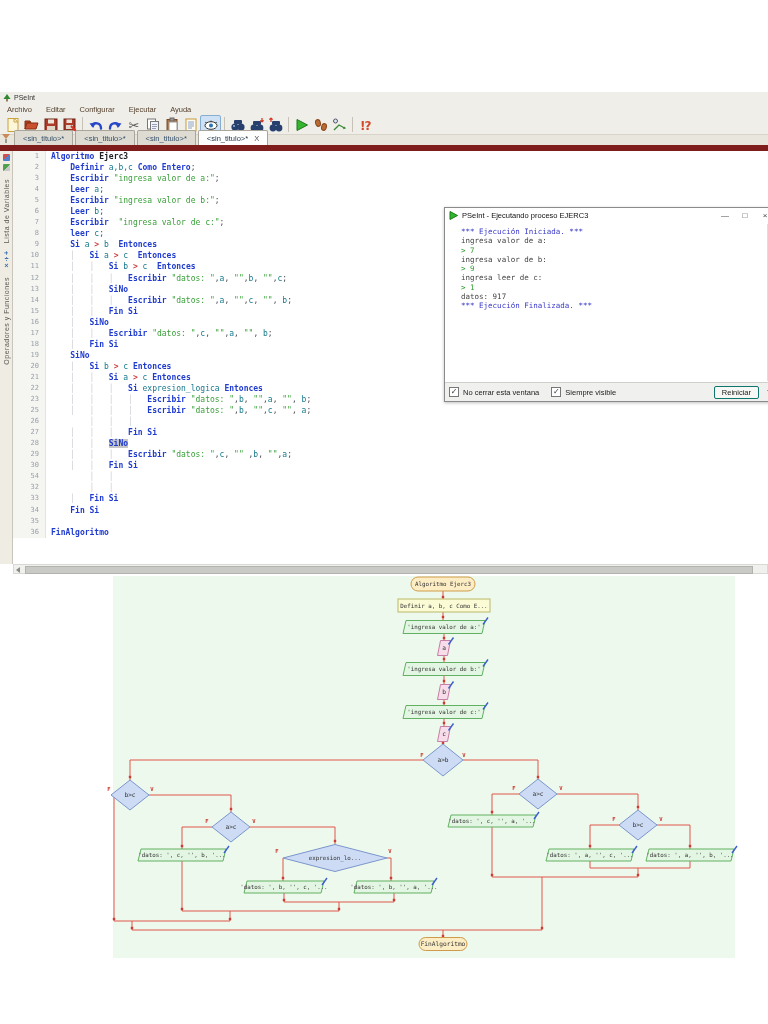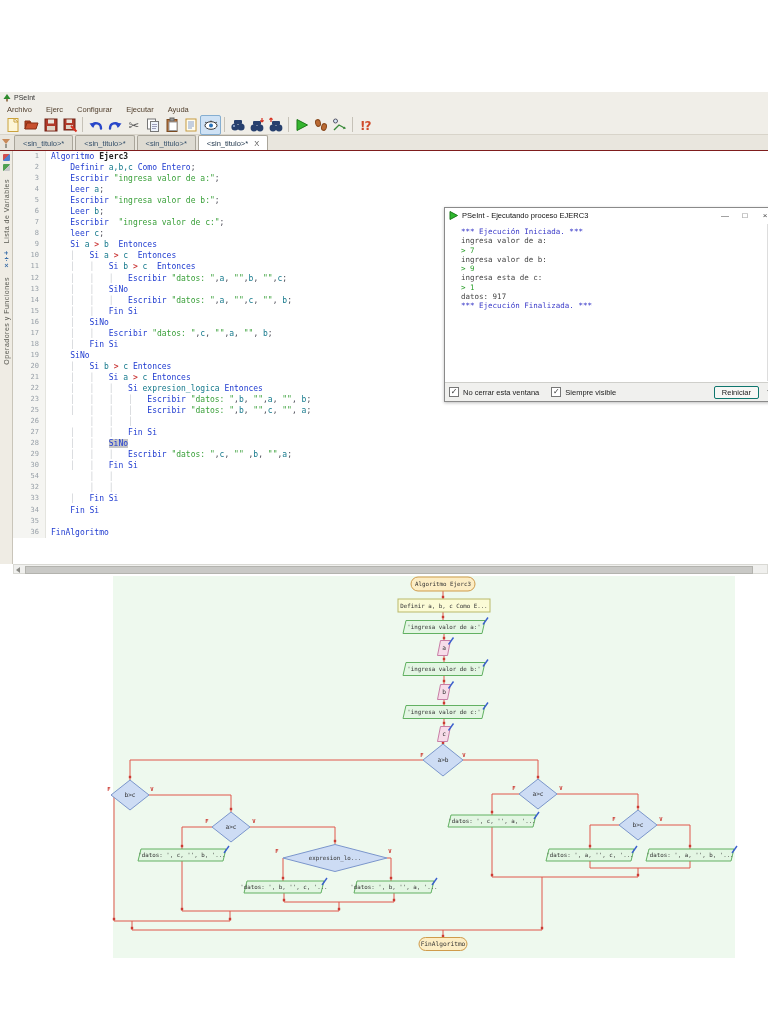--- a/index.html
+++ b/index.html
@@ -10,40 +10,40 @@
             font-size:7px;color:#333;display:flex;align-items:center;gap:3px;padding-left:3px;box-sizing:border-box;}
   #menubar{position:absolute;left:0;top:103px;width:768px;height:12px;background:#f0eee8;
            font-size:7.5px;color:#53412f;display:flex;align-items:center;}
   .mitem{padding:0 7px;cursor:default;}
   #toolbar{position:absolute;left:0;top:115px;width:768px;height:20px;background:#f0eee8;
            border-bottom:1px solid #d8d4ca;display:flex;align-items:center;padding-left:3px;box-sizing:border-box;}
   .tbtn{width:19px;height:18px;display:inline-flex;align-items:center;justify-content:center;border-radius:2px;}
   .tbtn.active{background:#cfe2f5;border:1px solid #85aed1;}
   .tsep{width:1px;height:15px;background:#c6c2b8;margin:0 3px;}
   #tabbar{position:absolute;left:0;top:135px;width:768px;height:16px;background:#e9e6de;
-          border-bottom:1px solid #7f1d1d;display:flex;align-items:flex-end;box-sizing:border-box;}
+          border-bottom:6px solid #7f1d1d;display:flex;align-items:flex-end;box-sizing:border-box;}
   .tabicon{width:10px;height:12px;margin:0 1px 1px 1px;}
   .tab{display:inline-flex;align-items:center;padding:1px 8px;font-size:7.5px;color:#35506a;background:#dedbd2;
        border:1px solid #a9a59a;border-bottom:none;margin-left:2px;border-radius:2px 2px 0 0;height:12px;}
   .tab.active{background:#fff;color:#1d3349;}
   .tclose{margin-left:6px;color:#555;font-size:7.5px;}
   
   #sidebar{position:absolute;left:0;top:151px;width:13px;height:413px;background:#efece4;
            border-right:1px solid #c9c5ba;box-sizing:border-box;display:flex;flex-direction:column;align-items:center;}
   .dockico{width:7px;height:7px;margin-top:3px;border-radius:1px;}
   .vlabel{writing-mode:vertical-rl;transform:rotate(180deg);font-size:7px;color:#5a5a52;margin-top:8px;letter-spacing:.5px;white-space:nowrap;}
   .vops{writing-mode:vertical-rl;transform:rotate(180deg);font-size:7px;color:#3a6ea8;margin-top:8px;font-weight:bold;}
   
   #editor{position:absolute;left:13px;top:151px;width:755px;height:413px;background:#fff;overflow:hidden;}
   .cl{display:flex;height:11.05px;line-height:11.05px;white-space:pre;}
   .ln{width:26px;flex:0 0 26px;text-align:right;padding-right:6px;font-size:7px;color:#98a0a8;
       background:#f5f5f2;border-right:1px solid #e4e4df;font-family:"DejaVu Sans Mono",monospace;}
   .ct{font-family:"DejaVu Sans Mono",monospace;font-size:8px;padding-left:5px;}
   .tk-gd{color:#c9ccd1;}
-  .tk-kw{color:#1f3bd0;font-weight:normal;}
+  .tk-kw{color:#1f3bd0;font-weight:bold;}
   .tk-id{color:#222;font-weight:bold;}
   .tk-str{color:#3aa03a;}
   .tk-vr{color:#15798c;}
   .tk-op{color:#cc3b3b;font-weight:bold;}
   .tk-pl{color:#4a4a55;}
   .tk-hl{background:#c6c6c6;}
   #hscroll{position:absolute;left:13px;top:564px;width:755px;height:10px;background:#f0f0ee;border:1px solid #d9d9d4;box-sizing:border-box;}
   #hthumb{position:absolute;left:11px;top:1px;height:6px;width:726px;background:#c9c9c6;border:1px solid #b3b3ae;}
   #harrow{position:absolute;left:2px;top:2px;width:0;height:0;border-top:3px solid transparent;border-bottom:3px solid transparent;border-right:4px solid #8a8a85;}
   
@@ -76,21 +76,21 @@
   <div id="titlebar">
     <svg width="8" height="8">
       <polygon points="4,0 7.5,5 0.5,5" fill="#2e8b2e"></polygon>
         <rect x="3.3" y="5" width="1.4" height="2.5" fill="#7a4a20"></rect>
     </svg>
     <span>PSeInt</span>
   </div>
 
   <div id="menubar">
       <span class="mitem">Archivo</span>
-      <span class="mitem">Ejerc</span>
+      <span class="mitem">Editar</span>
       <span class="mitem">Configurar</span>
       <span class="mitem">Ejecutar</span>
       <span class="mitem">Ayuda</span>
     </div>
 
   <div id="toolbar">
     <span class="tbtn">
         <svg width="16" height="16">
           <rect x="3" y="1.5" width="10" height="13" fill="#fdf6d8" stroke="#caa23c"></rect>
           <path d="M9 1.5 L13 5 L9 5 Z" fill="#fff" stroke="#caa23c"></path>
@@ -426,21 +426,21 @@
       <span class="winbtn">—</span>
       <span class="winbtn">□</span>
       <span class="winbtn">×</span>
     </div>
     <div id="cbody">
         <div class="c-sys">*** Ejecución Iniciada. ***</div>
         <div class="c-out">ingresa valor de a:</div>
         <div class="c-in">&gt; 7</div>
         <div class="c-out">ingresa valor de b:</div>
         <div class="c-in">&gt; 9</div>
-        <div class="c-out">ingresa esta de c:</div>
+        <div class="c-out">ingresa leer de c:</div>
         <div class="c-in">&gt; 1</div>
         <div class="c-out">datos: 917</div>
         <div class="c-sys">*** Ejecución Finalizada. ***</div>
       </div>
     <div id="cscroll">
         <span class="up"></span>
       </div>
     <div id="cfooter">
       <span class="chk">✓</span>
       <span>No cerrar esta ventana</span>

